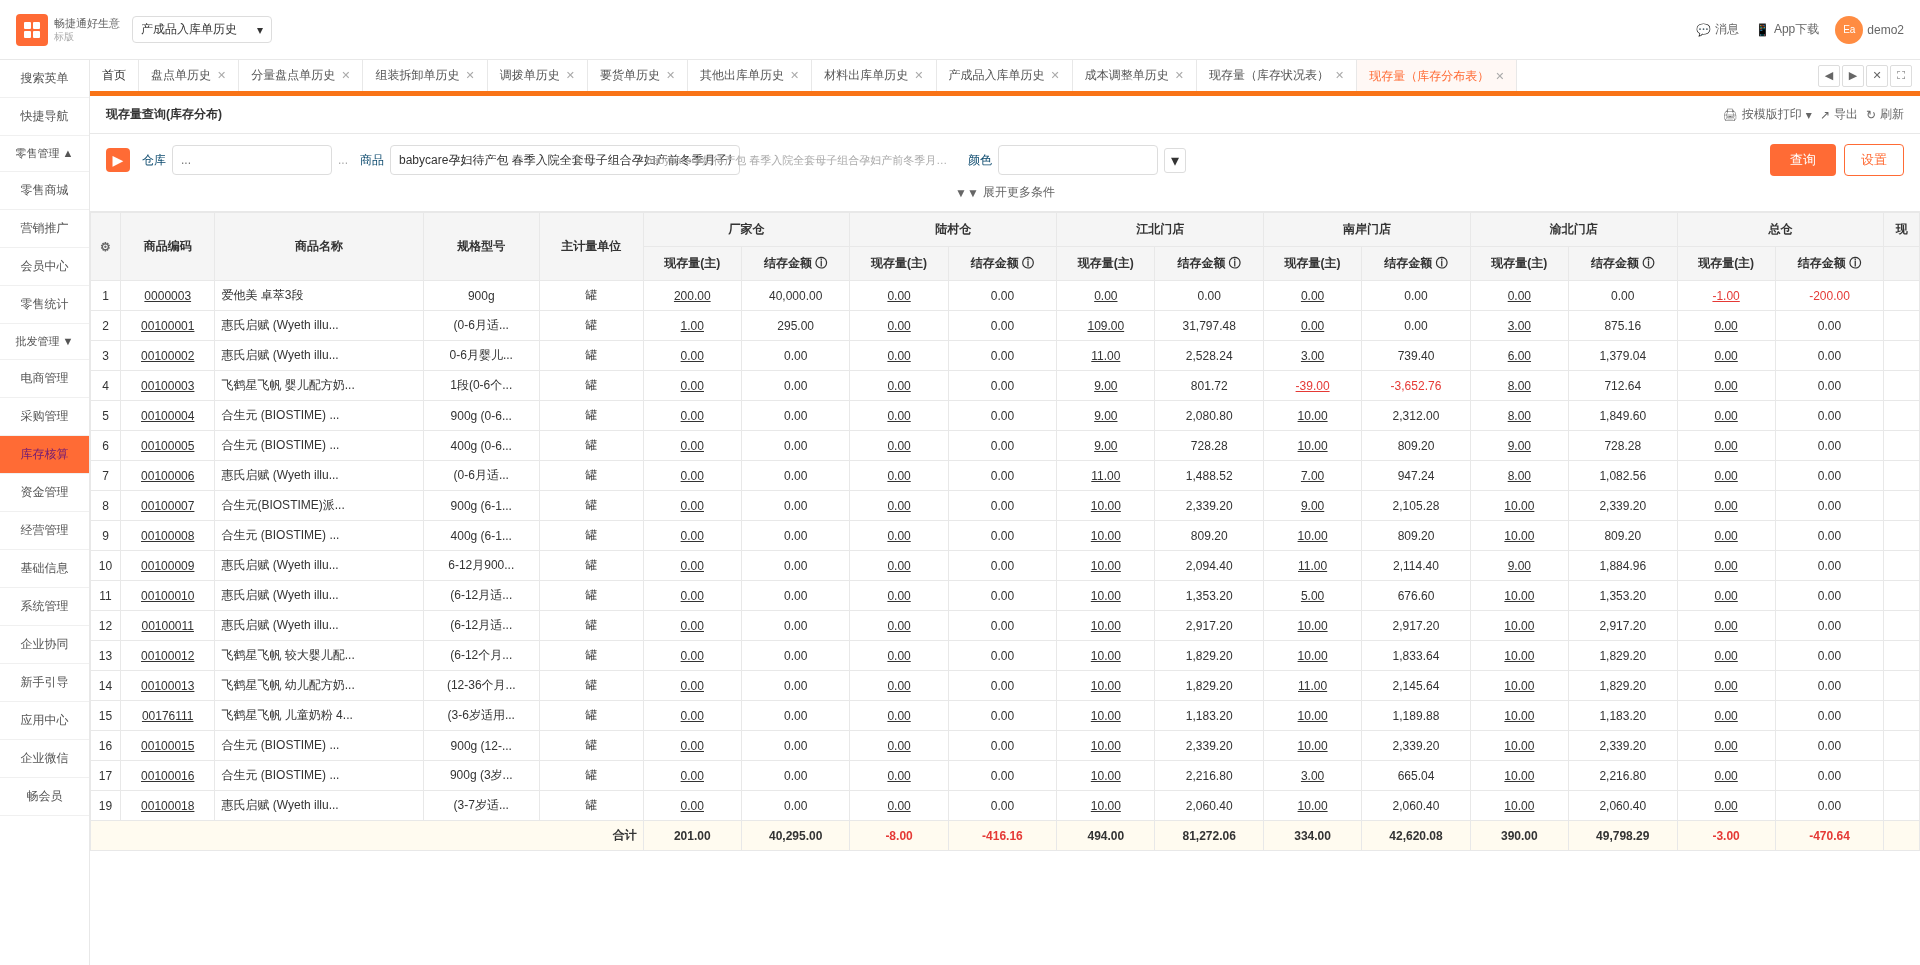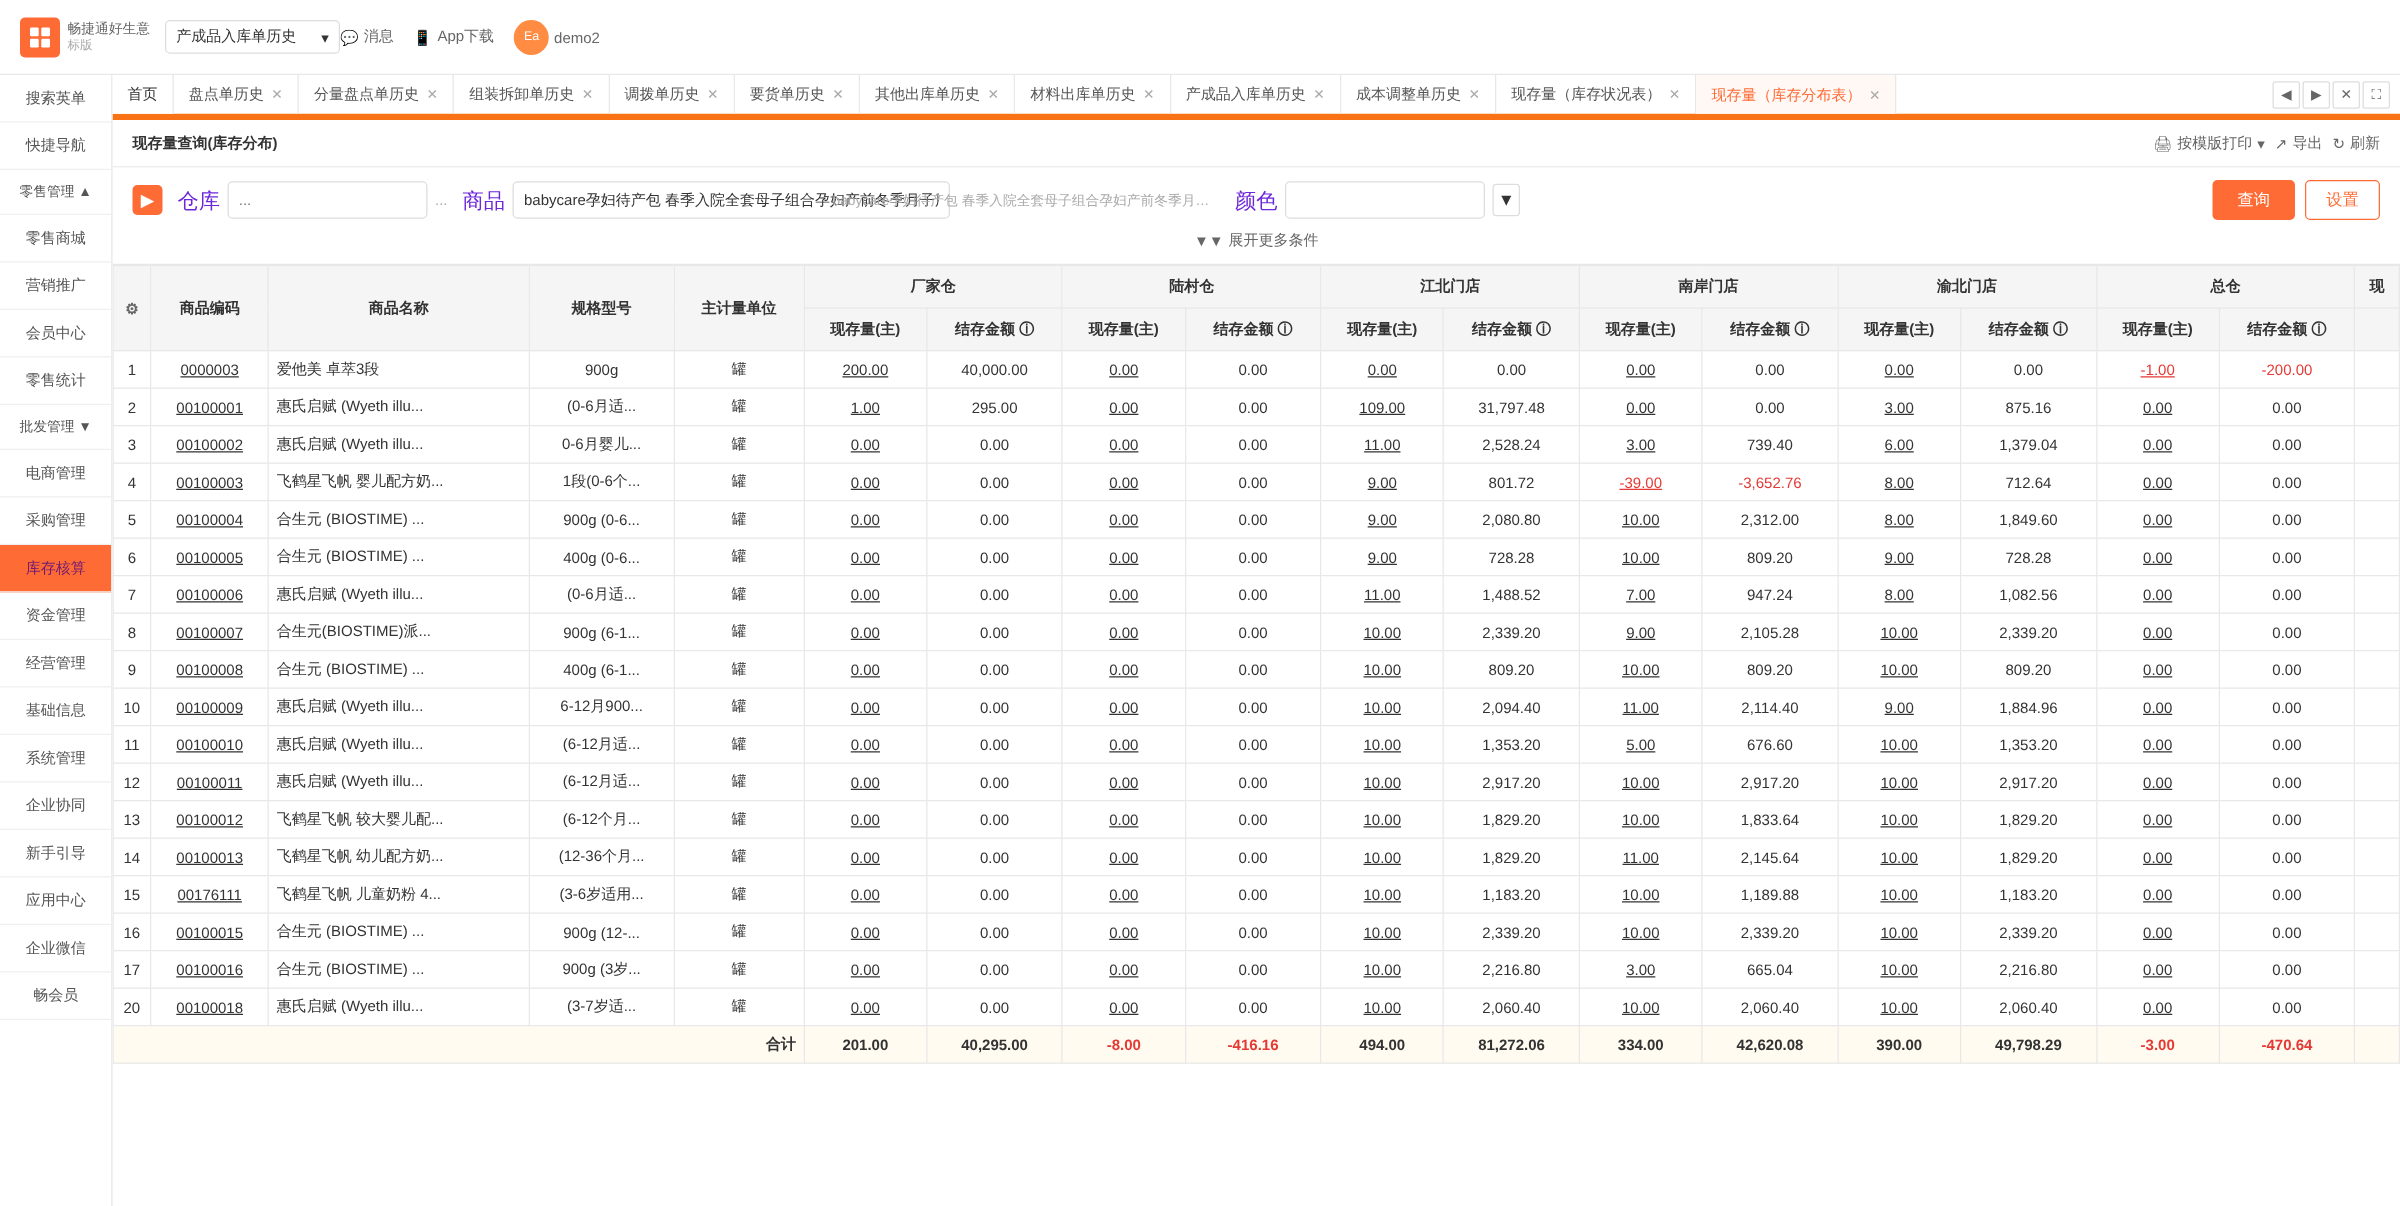--- a/index.html
+++ b/index.html
@@ -1,19 +1,19 @@
 <!DOCTYPE html>
 <html><head>
   <meta charset="utf-8">
   <style>
     * { box-sizing: border-box; margin: 0; padding: 0; }
     body { font-family: 'Microsoft YaHei', Arial, sans-serif; font-size: 12px; background: #f5f5f5; color: #333; overflow: hidden; }
     
     
-    .top-bar { height: 60px; background: #fff; display: flex; align-items: center; justify-content: flex-start; padding: 0 16px; border-bottom: 1px solid #e8e8e8; }
+    .top-bar { height: 60px; background: #fff; display: flex; align-items: center; justify-content: space-between; padding: 0 16px; border-bottom: 1px solid #e8e8e8; }
     .top-bar-left { display: flex; align-items: center; gap: 12px; }
     .logo-area { display: flex; align-items: center; gap: 6px; }
     .logo-icon { width: 32px; height: 32px; background: #ff6b35; border-radius: 4px; display: flex; align-items: center; justify-content: center; color: #fff; font-size: 10px; }
     .logo-text { font-size: 11px; color: #666; line-height: 1.3; }
     .industry-select { display: flex; align-items: center; gap: 4px; border: 1px solid #ddd; border-radius: 4px; padding: 4px 8px; font-size: 12px; color: #333; cursor: pointer; background: #fff; min-width: 140px; }
     .top-bar-right { display: flex; align-items: center; gap: 16px; }
     .top-right-item { display: flex; align-items: center; gap: 4px; font-size: 12px; color: #666; cursor: pointer; }
     .user-avatar { width: 28px; height: 28px; border-radius: 50%; background: #ff8c42; display: flex; align-items: center; justify-content: center; color: #fff; font-size: 11px; }
 
     
@@ -39,21 +39,21 @@
     .page-content { flex: 1; overflow: hidden; display: flex; flex-direction: column; }
     .page-header { background: #fff; padding: 10px 16px; border-bottom: 1px solid #e8e8e8; display: flex; align-items: center; justify-content: space-between; }
     .page-title { font-size: 12px; font-weight: bold; color: #333; }
     .header-actions { display: flex; align-items: center; gap: 8px; }
     .header-btn { display: flex; align-items: center; gap: 4px; font-size: 12px; color: #666; cursor: pointer; }
 
     
     .filter-area { background: #fff; padding: 10px 16px; border-bottom: 1px solid #e8e8e8; }
     .filter-row { display: flex; align-items: center; gap: 12px; flex-wrap: wrap; }
     .filter-item { display: flex; align-items: center; gap: 6px; }
-    .filter-label { font-size: 17px; color: #6d28d9; white-space: nowrap; }
+    .filter-label { font-size: 12px; color: #0c4a6e; white-space: nowrap; }
     .filter-input { border: 1px solid #ddd; border-radius: 4px; padding: 4px 8px; font-size: 12px; height: 30px; }
     .filter-input-wide { width: 320px; }
     .filter-input-medium { width: 160px; }
     .filter-dots { color: #aaa; }
     .expand-btn { display: flex; align-items: center; gap: 4px; color: #666; font-size: 12px; cursor: pointer; }
     .query-btn { background: #ff6b35; color: #fff; border: none; padding: 6px 20px; border-radius: 4px; font-size: 13px; cursor: pointer; height: 32px; }
     .setting-btn { border: 1px solid #ff6b35; color: #ff6b35; background: #fff; padding: 6px 16px; border-radius: 4px; font-size: 13px; cursor: pointer; height: 32px; }
     .filter-right { margin-left: auto; display: flex; gap: 8px; }
 
     
@@ -622,21 +622,21 @@
     <td>2,216.80</td>
     <td class="underline ">3.00</td>
     <td class="">665.04</td>
     <td class="underline">10.00</td>
     <td>2,216.80</td>
     <td class="underline ">0.00</td>
     <td class="">0.00</td>
     <td></td>
   </tr>
               <tr>
-    <td>20</td>
+    <td>19</td>
     <td class="underline">00100018</td>
     <td class="left" style="max-width:160px;overflow:hidden;text-overflow:ellipsis;">惠氏启赋 (Wyeth illu...</td>
     <td>(3-7岁适...</td>
     <td>罐</td>
     <td class="underline">0.00</td>
     <td>0.00</td>
     <td class="underline">0.00</td>
     <td>0.00</td>
     <td class="underline">10.00</td>
     <td>2,060.40</td>

